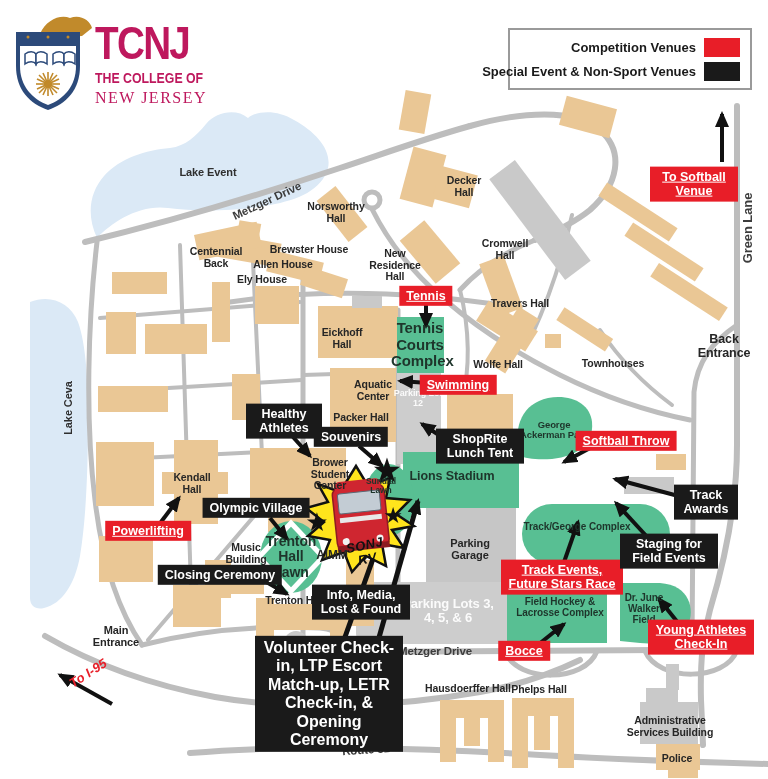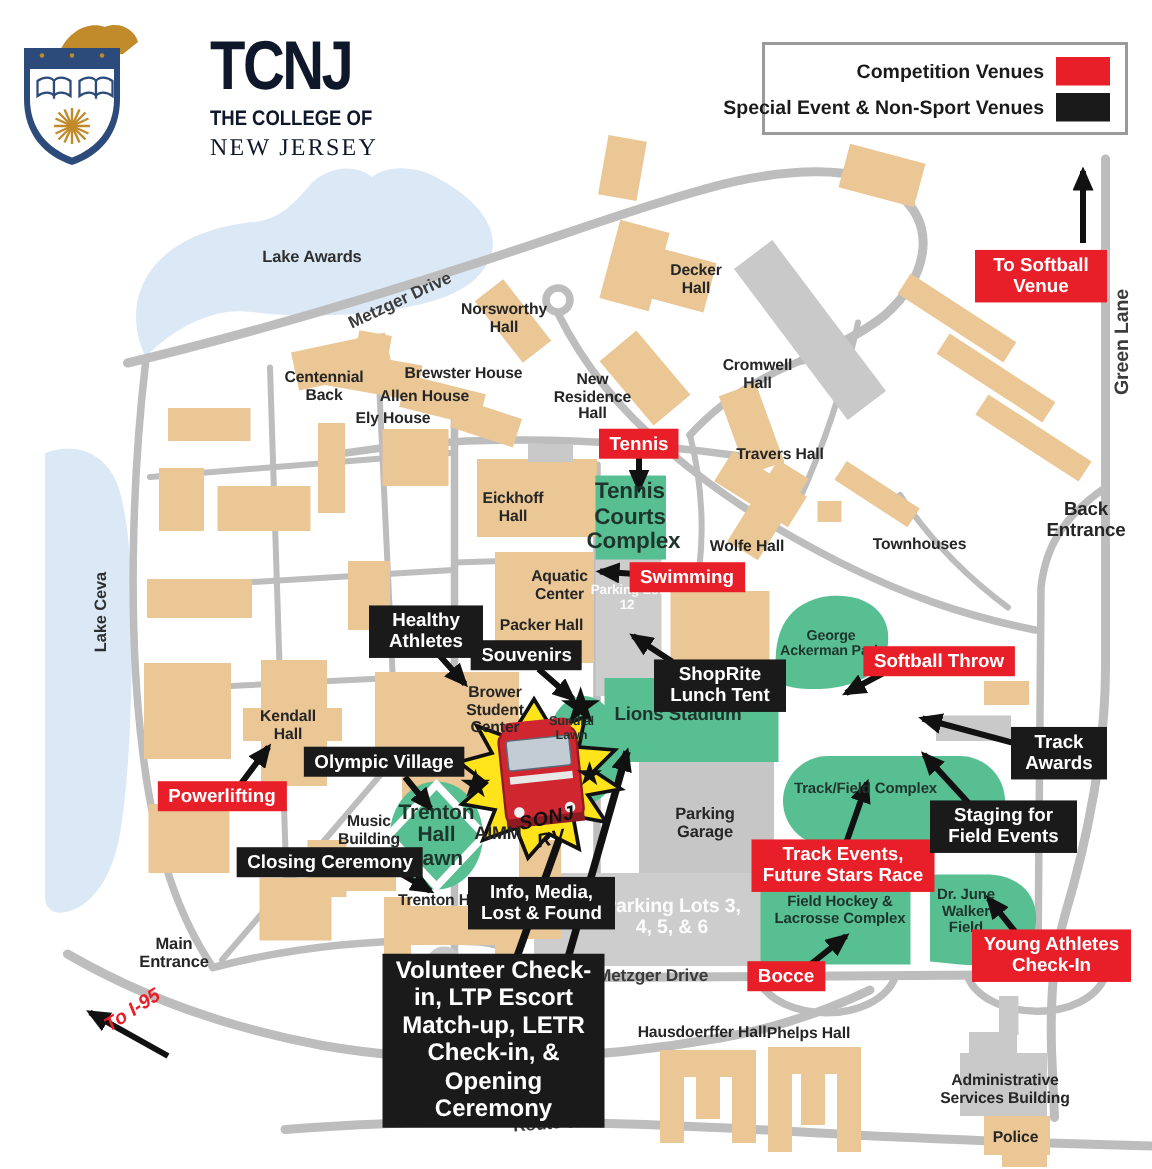--- a/index.html
+++ b/index.html
@@ -8,35 +8,35 @@
   .stage svg{position:absolute;left:0;top:0;}
   
   .lbl{position:absolute;transform:translate(-50%,-50%);font:bold 10.5px/1.1 "Liberation Sans",sans-serif;
        color:#262626;text-align:center;letter-spacing:-.1px;}
   .nw{white-space:nowrap;}
   .lk{font-size:11px;color:#2f2f2f;}
   .rd{font-size:11.5px;color:#3c3c3c;white-space:nowrap;}
   .gl{font-size:9px;color:#1e352b;}
   .wt{color:rgba(255,255,255,.92);}
   .rbox{position:absolute;transform:translate(-50%,-50%);background:#e81e28;color:#fff;
-        font:bold 12.5px/1.15 "Liberation Sans",sans-serif;padding:3px 7px;text-align:center;white-space:nowrap;}
+        font:bold 12.5px/1.15 "Liberation Sans",sans-serif;padding:3px 7px;text-align:center;white-space:nowrap;text-decoration:underline;}
   .bbox{position:absolute;transform:translate(-50%,-50%);background:#1a1a1a;color:#fff;
         font:bold 12.5px/1.15 "Liberation Sans",sans-serif;padding:3px 7px;text-align:center;white-space:nowrap;}
   .wrap{white-space:normal;}
   .i95{position:absolute;color:#e81e28;font:italic bold 13px "Liberation Sans",sans-serif;white-space:nowrap;}
   .sonj{position:absolute;color:#111;font:italic 800 13px/1.05 "Liberation Sans",sans-serif;
         text-align:center;letter-spacing:.5px;}
   
   .legend{position:absolute;left:508px;top:28px;width:240px;height:58px;background:#fff;
           border:2px solid #9a9a9a;}
   .legrow{position:absolute;right:10px;display:flex;align-items:center;gap:8px;
           font:bold 13px "Liberation Sans",sans-serif;color:#1a1a1a;white-space:nowrap;}
   .legrow .sw{width:36px;height:19px;display:inline-block;}
   
-  .logo-text{position:absolute;left:95px;top:20px;color:#0f172a;margin-left:45px;}
+  .logo-text{position:absolute;left:95px;top:20px;color:#be185d;}
   .logo-acronym{font:bold 46px/1 "Liberation Sans",sans-serif;letter-spacing:-2px;
                 display:inline-block;transform:scaleX(.84);transform-origin:left top;}
   .logo-line1{font:bold 14px/1 "Liberation Sans",sans-serif;display:inline-block;
               transform:scaleX(.88);transform-origin:left top;margin-top:5px;}
   .logo-line2{font:16px/1 "Liberation Serif",serif;letter-spacing:1.5px;margin-top:3px;}
 </style>
 </head>
 <body>
 
 <div class="stage">
@@ -251,21 +251,21 @@
     <div class="legrow" style="top:8px">
       <span>Competition Venues</span>
       <span class="sw" style="background:#e81e28"></span>
     </div>
     <div class="legrow" style="top:32px">
       <span>Special Event &amp; Non-Sport Venues</span>
       <span class="sw" style="background:#1a1a1a"></span>
     </div>
   </div>
 
-  <div class="lbl lk nw" style="left:208px;top:172px">Lake Awards</div>
+  <div class="lbl lk nw" style="left:208px;top:172px">Lake Event</div>
   <div class="lbl lk nw" style="left:68px;top:408px;transform:translate(-50%,-50%) rotate(-90deg)">Lake Ceva</div>
   <div class="lbl rd" style="left:267px;top:201px;transform:translate(-50%,-50%) rotate(-25deg)">Metzger Drive</div>
   <div class="lbl rd" style="left:435px;top:651px">Metzger Drive</div>
   <div class="lbl rd" style="left:748px;top:228px;font-size:13px;transform:translate(-50%,-50%) rotate(-90deg)">Green Lane</div>
   <div class="lbl rd" style="left:366px;top:750px;transform:translate(-50%,-50%) rotate(-4deg)">Route 31</div>
   <div class="i95" style="left:88px;top:673px;transform:translate(-50%,-50%) rotate(-33deg)">To I-95</div>
   <div class="lbl" style="left:116px;top:636px;width:60px;font-size:11px">Main Entrance</div>
   <div class="lbl" style="left:724px;top:347px;width:80px;font-size:12.5px">Back Entrance</div>
 
   <div class="lbl" style="left:464px;top:187px;width:55px">Decker Hall</div>
@@ -290,40 +290,40 @@
   <div class="lbl nw" style="left:468px;top:689px">Hausdoerffer Hall</div>
   <div class="lbl nw" style="left:539px;top:690px">Phelps Hall</div>
   <div class="lbl" style="left:670px;top:727px;width:90px">Administrative Services Building</div>
   <div class="lbl nw" style="left:677px;top:759px">Police</div>
 
   <div class="lbl gl" style="left:420px;top:345px;width:58px;font-size:15px">Tennis Courts Complex</div>
   <div class="lbl gl" style="left:381px;top:486px;width:48px;font-size:8.5px">Sundial Lawn</div>
   <div class="lbl gl" style="left:291px;top:557px;width:64px;font-size:14px">Trenton Hall Lawn</div>
   <div class="lbl gl nw" style="left:452px;top:477px;font-size:12.5px">Lions Stadium</div>
   <div class="lbl gl" style="left:554px;top:430px;width:72px;font-size:9.5px">George Ackerman Park</div>
-  <div class="lbl gl nw" style="left:577px;top:526px;font-size:10px">Track/Field Complex</div>
+  <div class="lbl gl nw" style="left:577px;top:526px;font-size:10px">Track/George Complex</div>
   <div class="lbl gl" style="left:560px;top:607px;width:110px;font-size:10px">Field Hockey &amp; Lacrosse Complex</div>
   <div class="lbl gl" style="left:644px;top:608px;width:56px;font-size:10px">Dr. June Walker Field</div>
 
   <div class="lbl" style="left:470px;top:549px;width:62px;font-size:11px">Parking Garage</div>
   <div class="lbl wt" style="left:448px;top:611px;width:100px;font-size:13px">Parking Lots 3, 4, 5, &amp; 6</div>
   <div class="lbl wt" style="left:418px;top:399px;width:52px;font-size:9px">Parking Lot 12</div>
 
   <div class="rbox" style="left:426px;top:296px">Tennis</div>
   <div class="rbox" style="left:458px;top:385px">Swimming</div>
   <div class="rbox wrap" style="left:694px;top:184px;width:74px">To Softball Venue</div>
   <div class="rbox" style="left:626px;top:441px">Softball Throw</div>
   <div class="rbox" style="left:148px;top:531px">Powerlifting</div>
   <div class="rbox wrap" style="left:562px;top:577px;width:108px">Track Events, Future Stars Race</div>
   <div class="rbox" style="left:524px;top:651px">Bocce</div>
   <div class="rbox wrap" style="left:701px;top:637px;width:92px">Young Athletes Check-In</div>
 
   <div class="bbox" style="left:351px;top:437px">Souvenirs</div>
   <div class="bbox wrap" style="left:284px;top:421px;width:62px">Healthy Athletes</div>
-  <div class="bbox wrap" style="left:480px;top:457px;width:74px">ShopRite Lunch Tent</div>
+  <div class="bbox wrap" style="left:480px;top:446px;width:74px">ShopRite Lunch Tent</div>
   <div class="bbox" style="left:256px;top:508px">Olympic Village</div>
   <div class="bbox" style="left:220px;top:575px">Closing Ceremony</div>
   <div class="bbox wrap" style="left:361px;top:602px;width:84px">Info, Media, Lost &amp; Found</div>
   <div class="bbox wrap" style="left:706px;top:502px;width:50px">Track Awards</div>
   <div class="bbox wrap" style="left:669px;top:551px;width:84px">Staging for Field Events</div>
   <div class="bbox wrap" style="left:329px;top:694px;width:134px;font-size:16px">Volunteer Check-in, LTP Escort Match-up, LETR Check-in, &amp; Opening Ceremony</div>
 
   <div class="sonj" style="left:366px;top:552px;width:46px;transform:translate(-50%,-50%) rotate(-12deg)">SONJ RV</div>
 
 </div>

